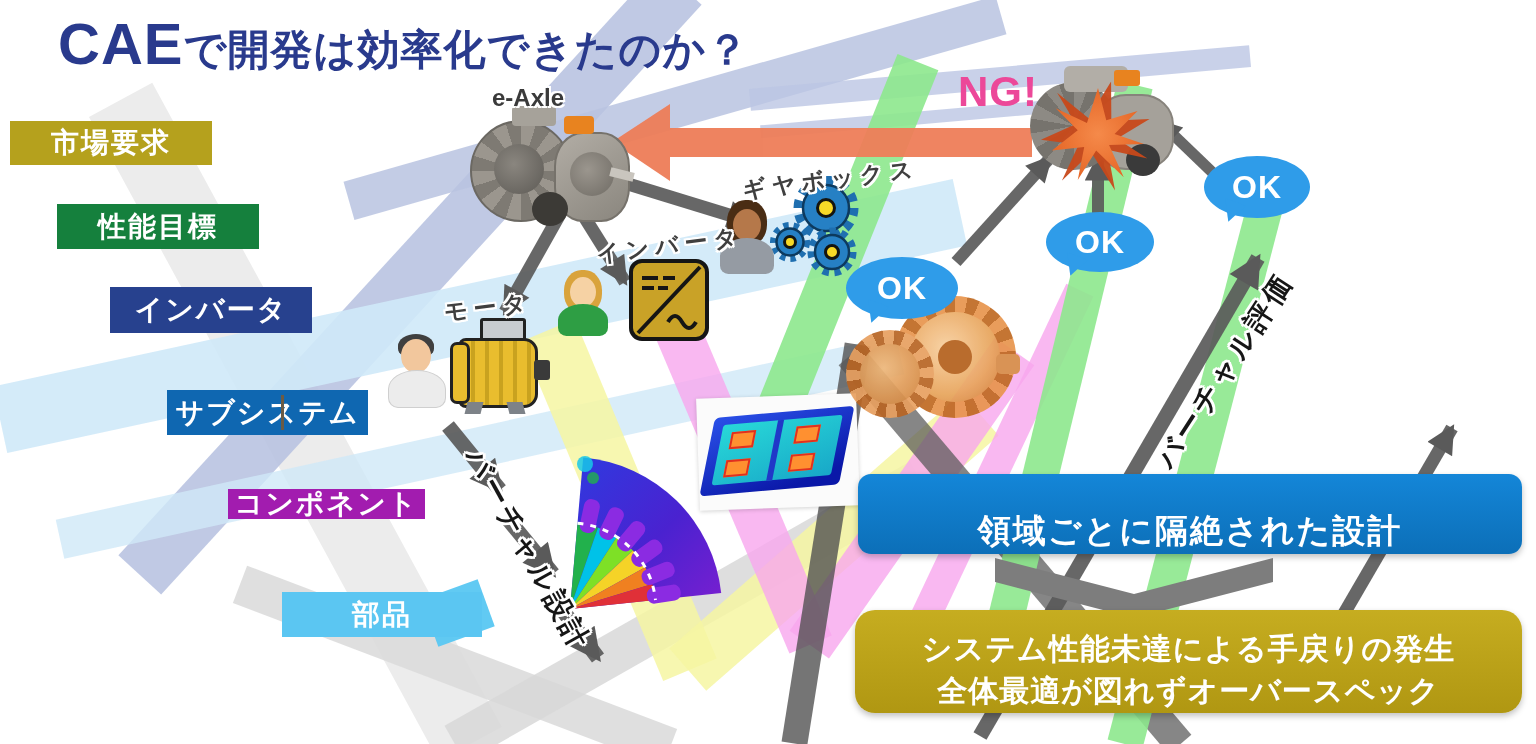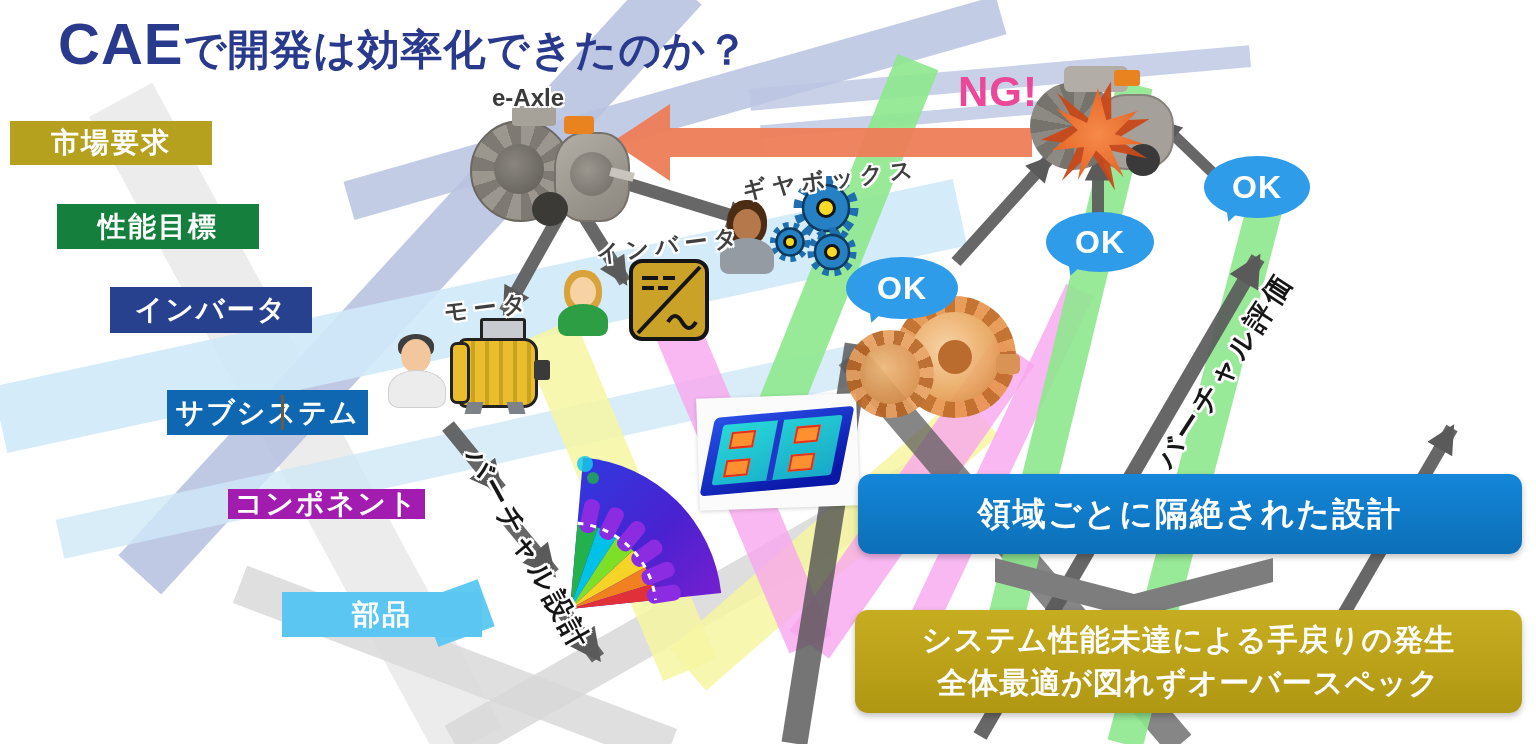--- a/index.html
+++ b/index.html
@@ -21,24 +21,24 @@
              text-shadow:-2px -2px 0 #fff,2px -2px 0 #fff,-2px 2px 0 #fff,2px 2px 0 #fff,0 -3px 0 #fff,0 3px 0 #fff,-3px 0 0 #fff,3px 0 0 #fff;}
   .eaxlelabel{position:absolute;left:492px;top:84px;font-weight:800;font-size:24px;color:#3a3a3a;z-index:4;
              text-shadow:-2px -2px 0 #fff,2px -2px 0 #fff,-2px 2px 0 #fff,2px 2px 0 #fff;}
   .ng{position:absolute;left:958px;top:68px;font-size:42px;font-weight:800;color:#ec4899;z-index:6;letter-spacing:1px;}
   
   .okb{position:absolute;background:#2f9ce9;border-radius:50%;display:flex;align-items:center;justify-content:center;
        color:#fff;font-weight:800;font-size:32px;z-index:5;letter-spacing:1px;}
   .okb .tail{position:absolute;left:14%;bottom:-15px;width:0;height:0;border:11px solid transparent;
              border-top:21px solid #2f9ce9;transform:rotate(20deg);}
   
-  .callout{position:absolute;border-radius:13px;display:flex;flex-direction:column;align-items:center;justify-content:center;
+  .callout{position:absolute;border-radius:13px;display:flex;flex-direction:column;align-items:center;justify-content:flex-end;
            color:#fff;font-weight:800;z-index:6;box-shadow:0 3px 6px rgba(0,0,0,.25);}
   .callout.blue{background:linear-gradient(180deg,#1486d8 0%,#0c6fb8 100%);font-size:33px;letter-spacing:2px;}
-  .callout.olive{background:linear-gradient(180deg,#c6ad20 0%,#b09712 100%);font-size:30px;line-height:1.42;letter-spacing:1px;text-align:center;}
+  .callout.olive{background:linear-gradient(180deg,#c6ad20 0%,#b09712 100%);font-size:30px;line-height:1.42;letter-spacing:1px;text-align:center;border-radius:20px;}
   
   .fig{position:absolute;z-index:3;}
   .round{border-radius:50%;}
   
   .person{position:absolute;z-index:3;}
   .person div{position:absolute;}
   
   .caret{position:absolute;width:3px;background:#6b5b45;z-index:5;}
 </style>
 </head>

